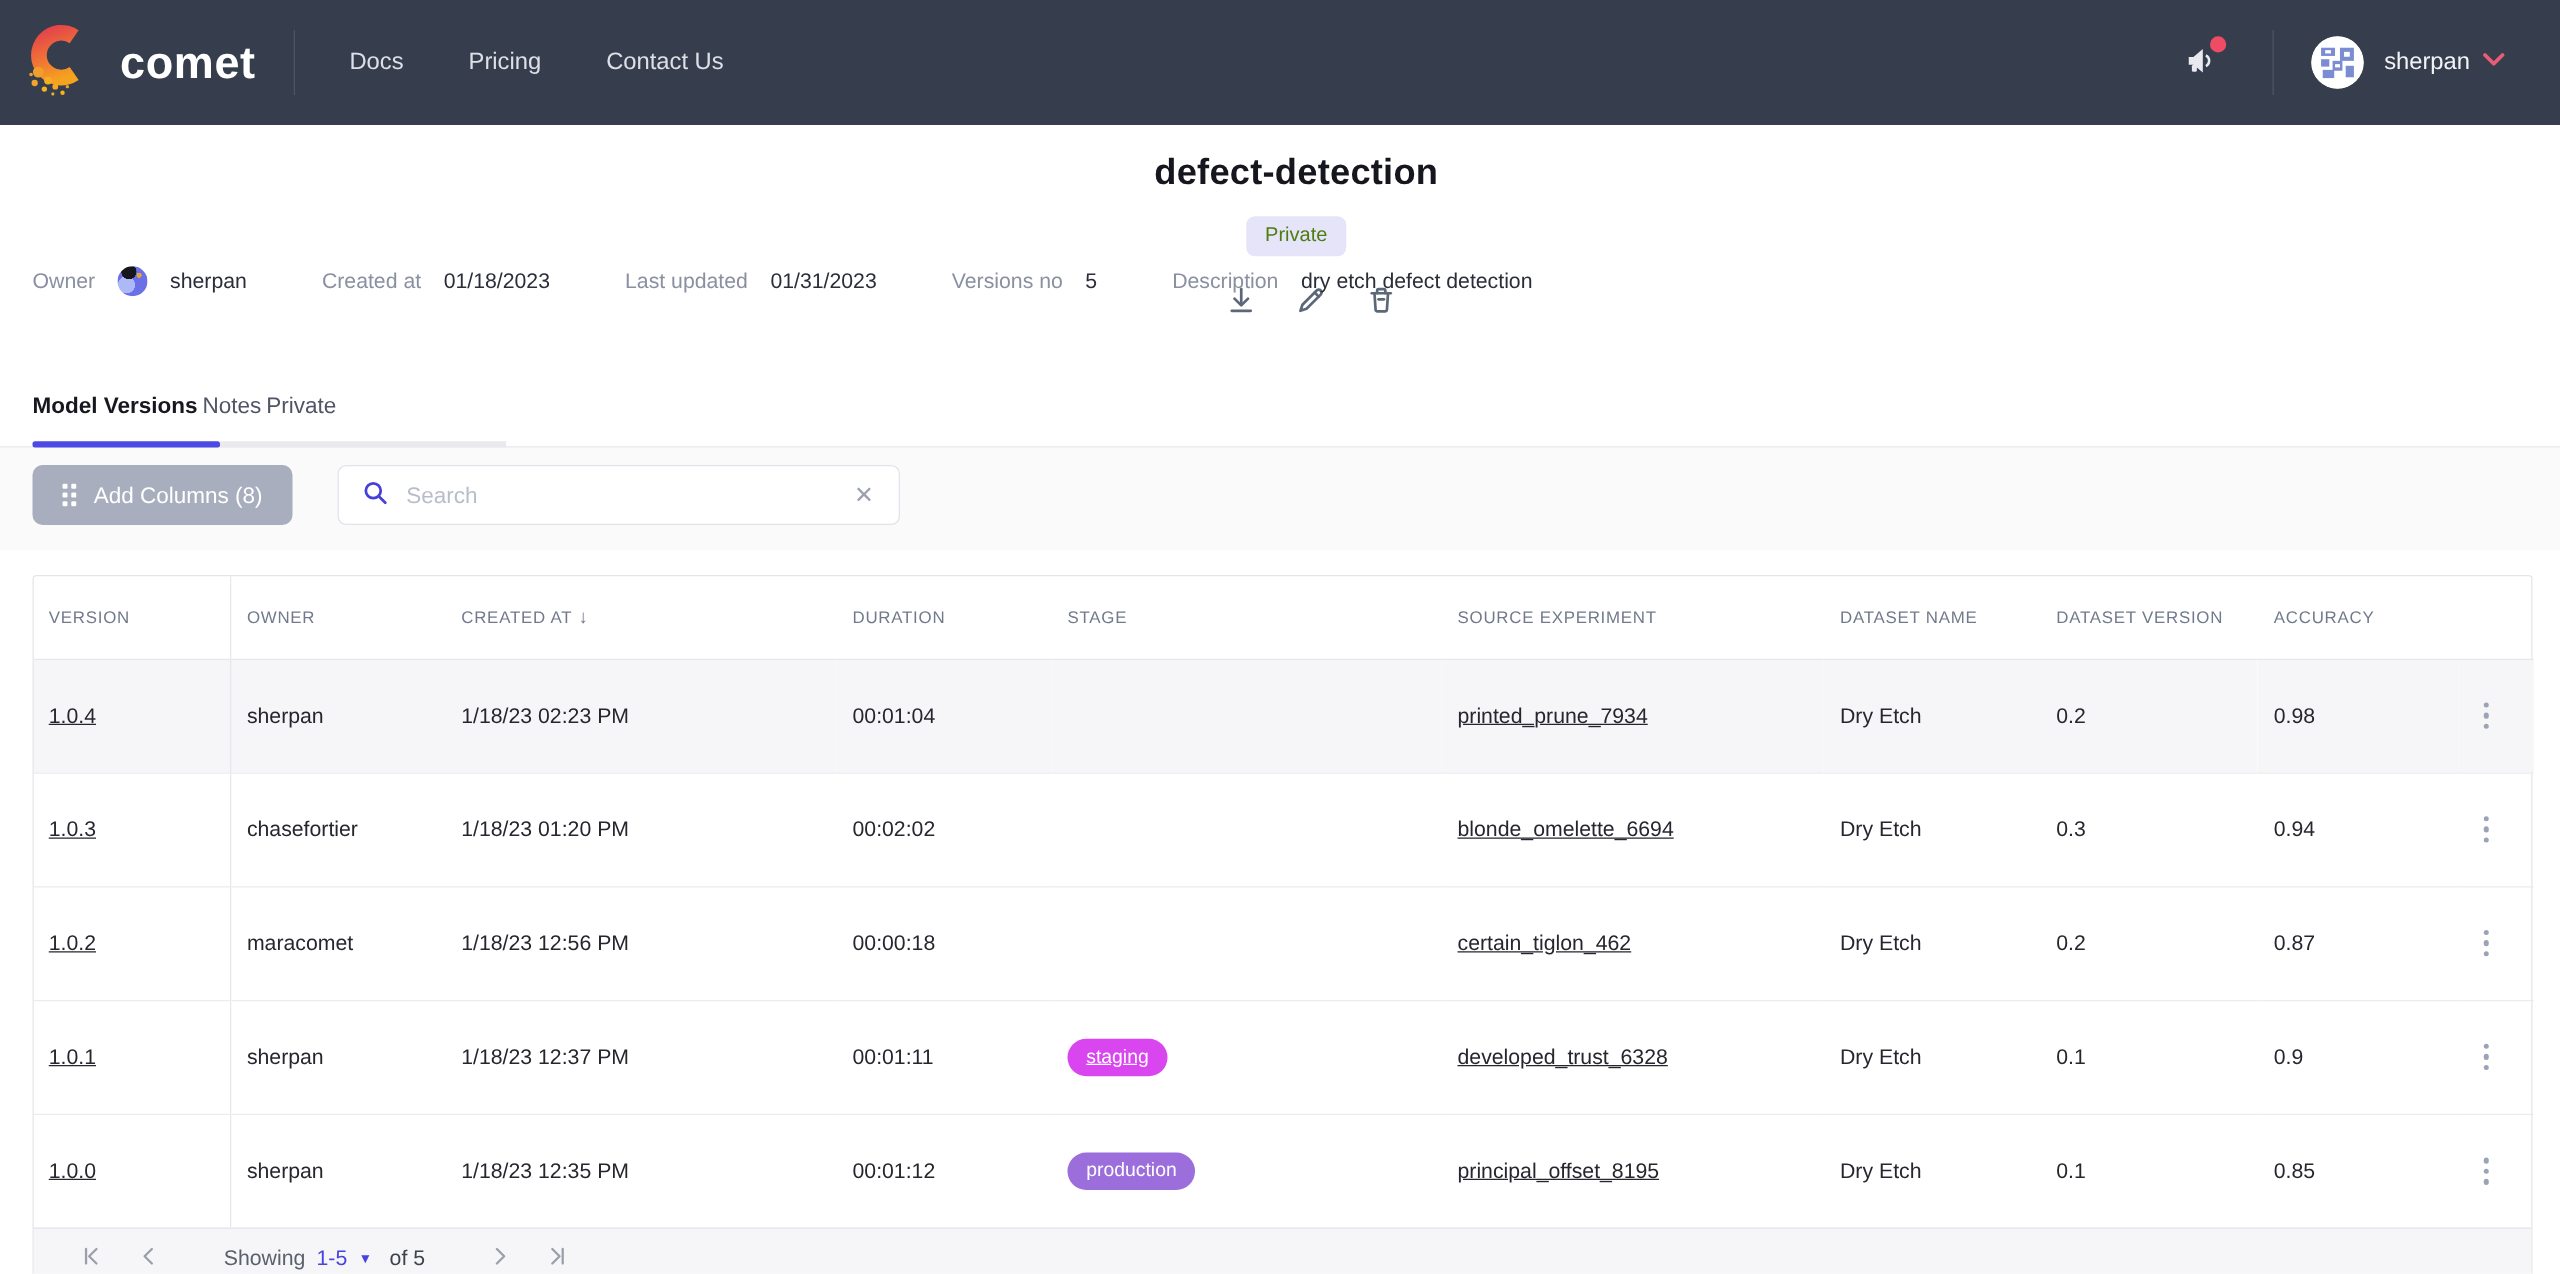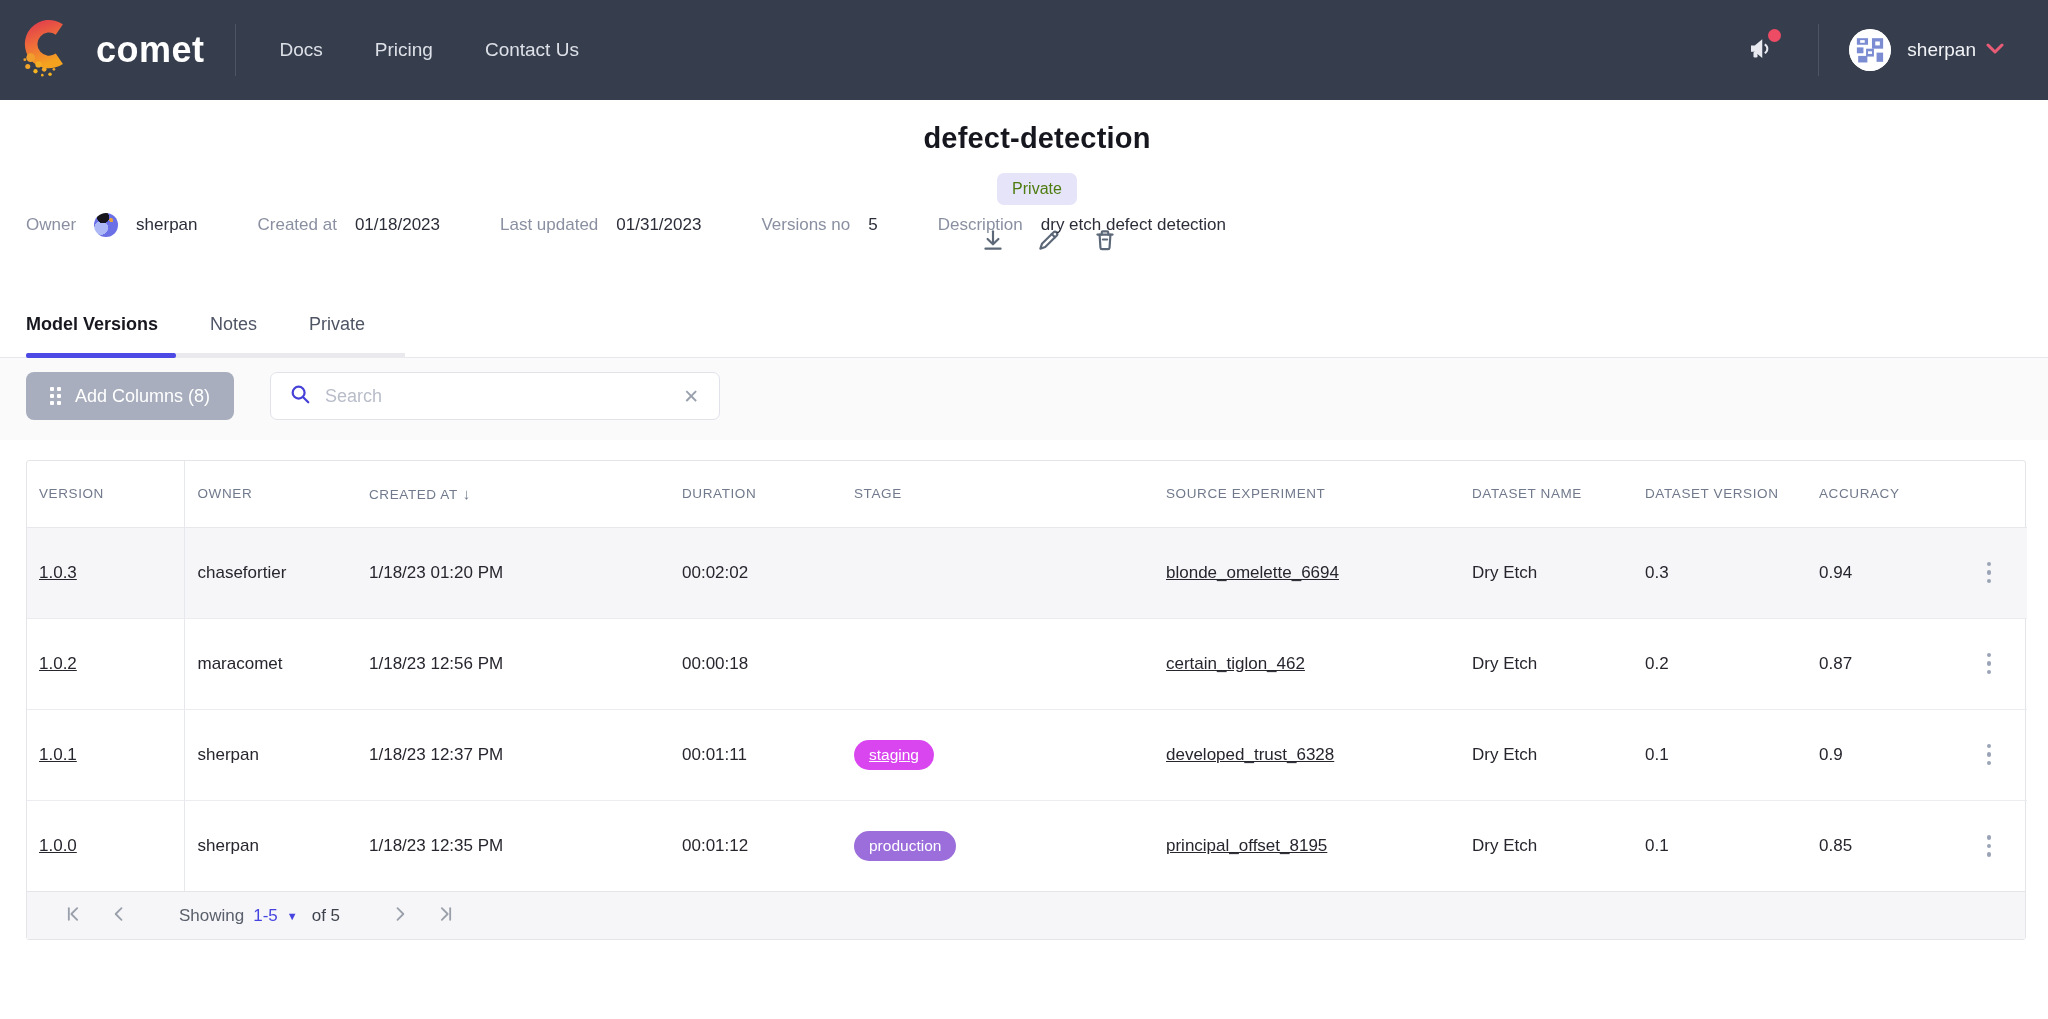--- a/index.html
+++ b/index.html
@@ -34,21 +34,21 @@
   .meta-value { color:#2b2d39; font-size:17px; }
   .owner-avatar { width:24px; height:24px; border-radius:50%; flex:none;
      background:
        radial-gradient(circle at 38% 18%, #16161c 0 24%, transparent 25%),
        radial-gradient(circle at 72% 30%, #e8a23c 0 8%, transparent 9%),
        radial-gradient(circle at 30% 62%, #adb9f6 0 30%, transparent 31%),
        radial-gradient(circle at 50% 50%, #6b70e6 0 70%, #5a5fd8 71%); }
 
   
   .tabs-bar { margin-top:60px; padding-left:26px; position:relative; border-bottom:1px solid #e7e8ec; }
-  .tabs { display:flex; gap:48px; }
+  .tabs { display:flex; }
   .tab { font-size:18px; color:#4f5565; padding:14px 4px 22px 0; cursor:pointer; position:relative; }
   .tab.active { color:#17171f; font-weight:bold; }
   .tab.active::after { content:""; position:absolute; left:0; bottom:-1px; width:150px; height:5px; background:#4d49e4; border-radius:2px; }
   .tab-scroll-hint { position:absolute; left:176px; bottom:-1px; width:229px; height:5px; background:#e9e9ee; }
 
   
   .toolbar { background:#fafafb; padding:14px 0 20px 26px; display:flex; align-items:center; gap:36px; }
   .add-columns-btn { background:#a8aebd; color:#ffffff; border:none; border-radius:8px; height:48px;
      padding:0 24px; font-size:18px; display:flex; align-items:center; gap:14px; cursor:pointer;
      font-family:"Liberation Sans", sans-serif; }
@@ -278,20 +278,38 @@
         <th>DURATION</th>
         <th>STAGE</th>
         <th>SOURCE EXPERIMENT</th>
         <th>DATASET NAME</th>
         <th>DATASET VERSION</th>
         <th>ACCURACY</th>
         <th></th>
       </tr>
     </thead>
     <tbody>
+      <tr>
+        <td class="col-version"><a class="cell-link">1.0.4</a></td>
+        <td>sherpan</td>
+        <td>1/18/23 02:23 PM</td>
+        <td>00:01:04</td>
+        <td></td>
+        <td><a class="cell-link">printed_prune_7934</a></td>
+        <td>Dry Etch</td>
+        <td>0.2</td>
+        <td>0.98</td>
+        <td>
+            <span class="kebab">
+              <i></i>
+              <i></i>
+              <i></i>
+            </span>
+          </td>
+      </tr>
       <tr>
         <td class="col-version"><a class="cell-link">1.0.3</a></td>
         <td>chasefortier</td>
         <td>1/18/23 01:20 PM</td>
         <td>00:02:02</td>
         <td></td>
         <td><a class="cell-link">blonde_omelette_6694</a></td>
         <td>Dry Etch</td>
         <td>0.3</td>
         <td>0.94</td>

